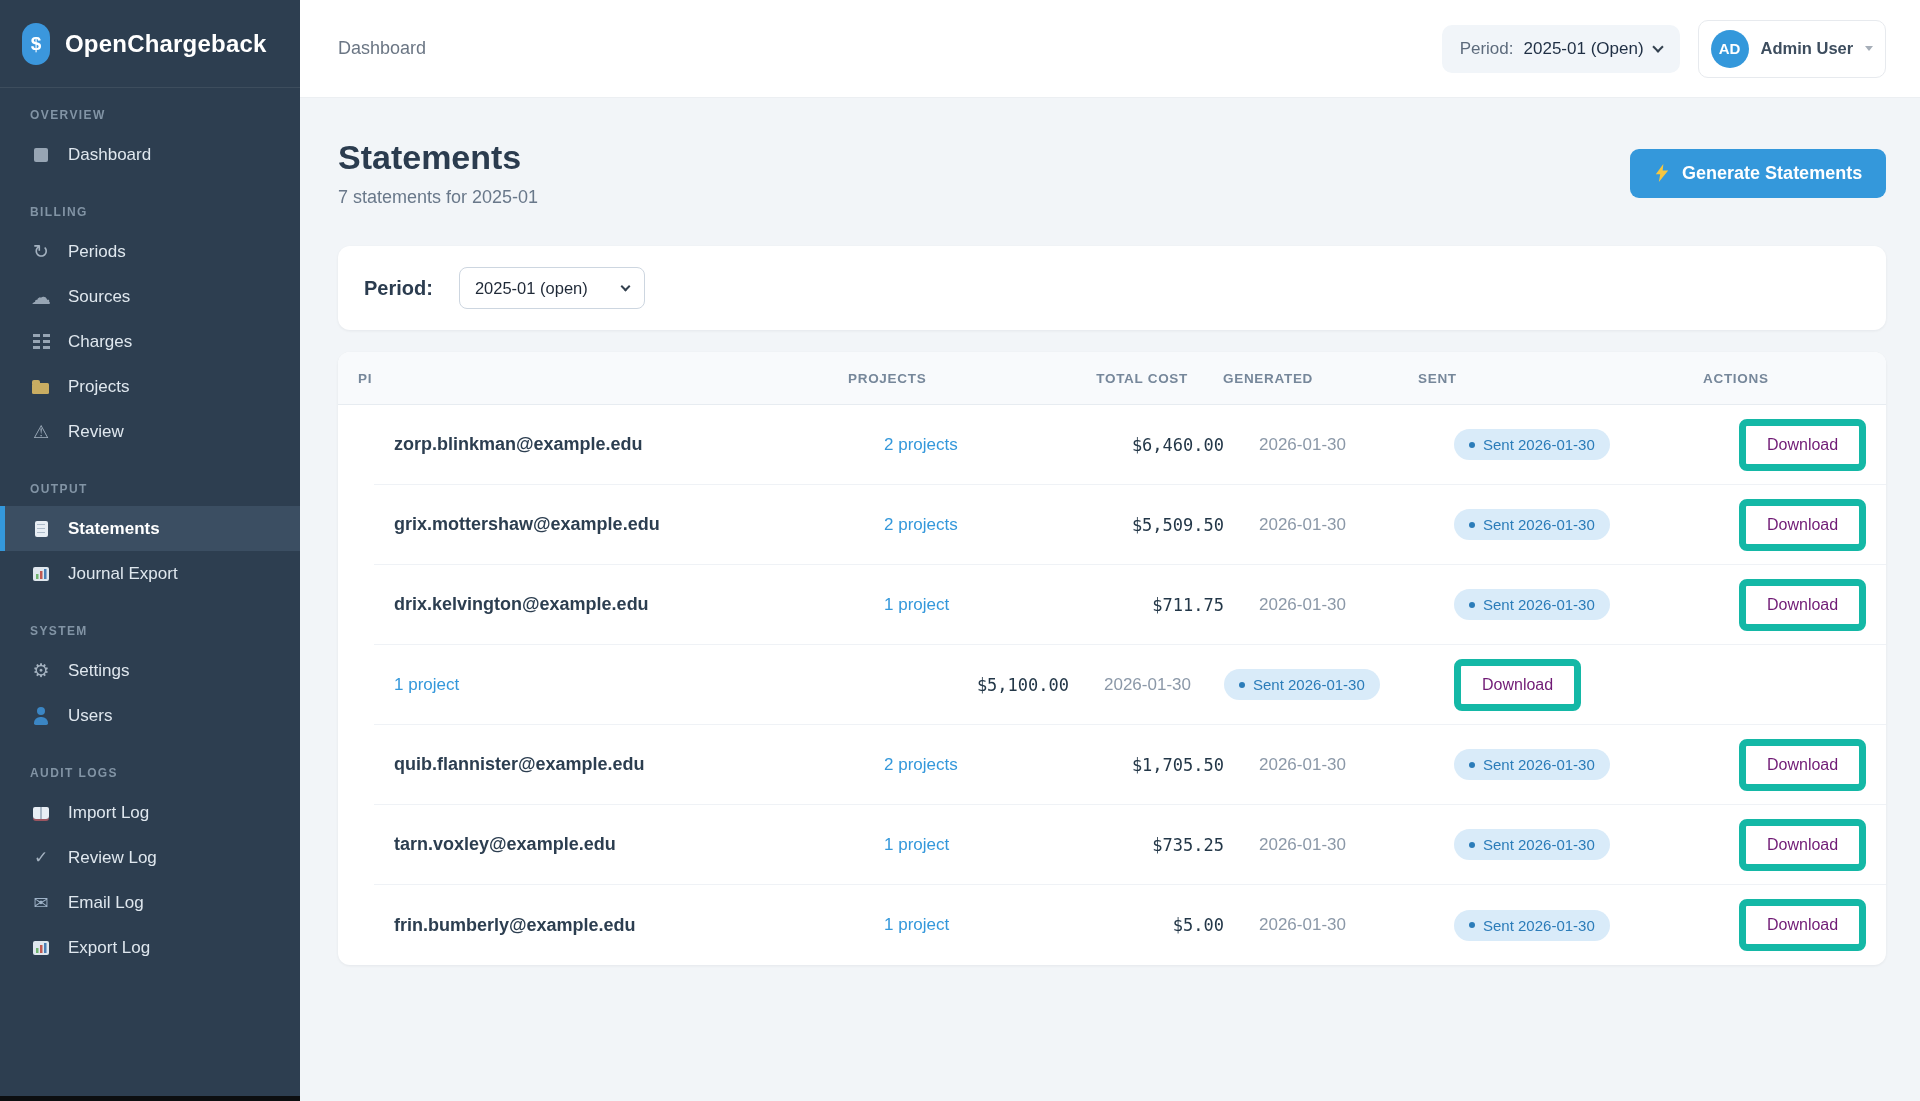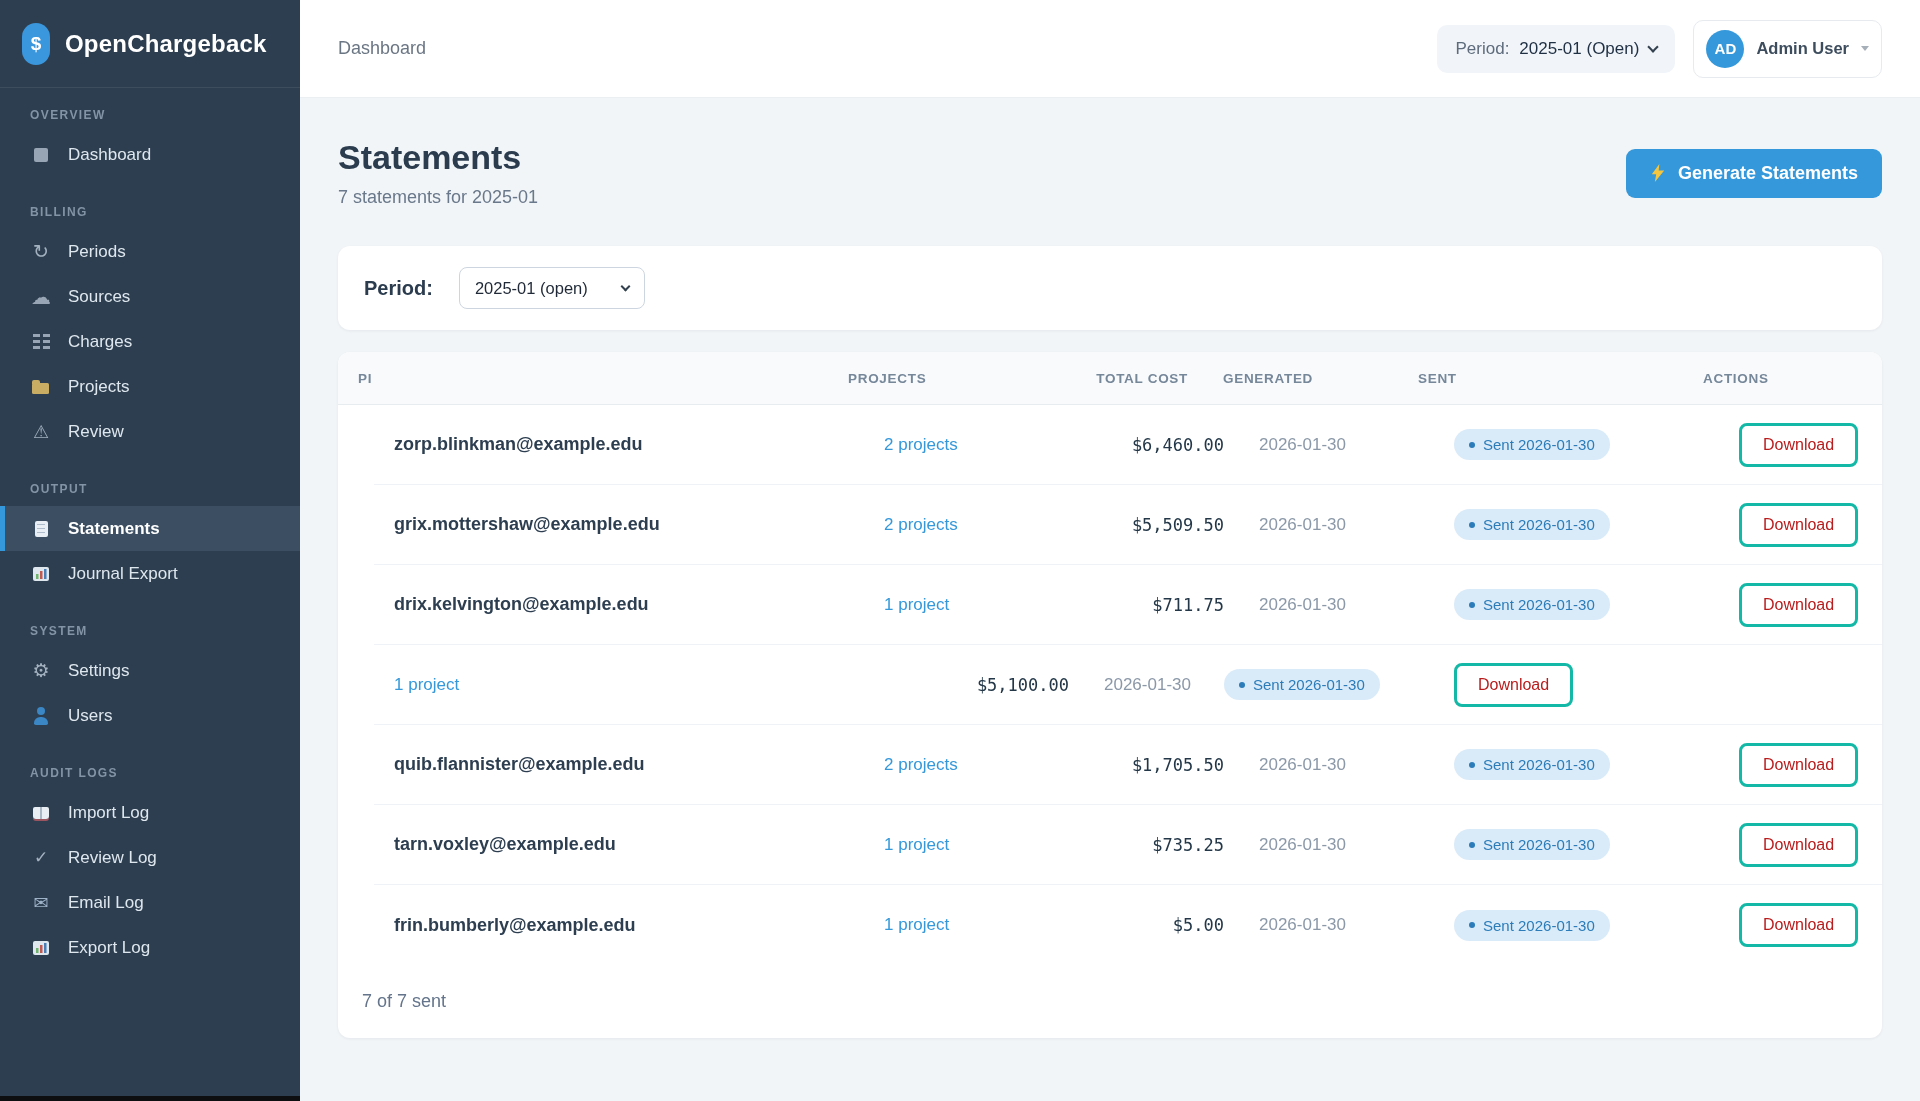--- a/index.html
+++ b/index.html
@@ -95,21 +95,21 @@
   .col-gen { padding-left:35px; }
   .trow { height:80px; border-bottom:1px solid #eff2f6;margin-left:36px; }
   .trow:last-child { border-bottom:none; }
   .cell-pi { font-size:18px; font-weight:700; color:#2c3e50; }
   .cell-projects a { font-size:17px; color:#3498db; text-decoration:none; cursor:pointer; }
   .cell-cost { font-family:"DejaVu Sans Mono",monospace; font-size:17px; color:#233748; }
   .cell-gen { font-size:17px; color:#8b98a8; }
   .badge { display:inline-flex; align-items:center; gap:8px; background:#d9ebf9; color:#2b7cb9;
            border-radius:999px; padding:7px 15px; font-size:15px; }
   .badge .dot { width:6px; height:6px; border-radius:50%; background:#2b7cb9; }
-  .dl-btn { font-size:16px; color:#b91c1c; background:#fff; border:3px solid #14b8a6; border-radius:8px;
+  .dl-btn { font-size:16px; color:#701a75; background:#fff; border:7px solid #14b8a6; border-radius:8px;
             padding:10px 21px; cursor:pointer; font-family:inherit; }
   .tfoot { padding:26px 24px; font-size:18px; color:#64748b; }
 </style>
 </head>
 <body>
 
 <div class="app">
 
   <aside class="sidebar">
     <div class="logo-row">
@@ -336,18 +336,17 @@
     <div class="cell-projects"><a>1 project</a></div>
     <div class="cell-cost col-cost">$5.00</div>
     <div class="cell-gen col-gen">2026-01-30</div>
     <div class="cell-sent"><span class="badge">
                   <span class="dot"></span>
                   <span class="badge-text">Sent 2026-01-30</span>
                 </span></div>
     <div class="cell-act"><button class="dl-btn">Download</button></div>
   </div>
 </div>
-        <div class="tfoot">7 of 7 sent</div>
       </div>
 
     </div>
   </div>
 </div>
 
 </body></html>

